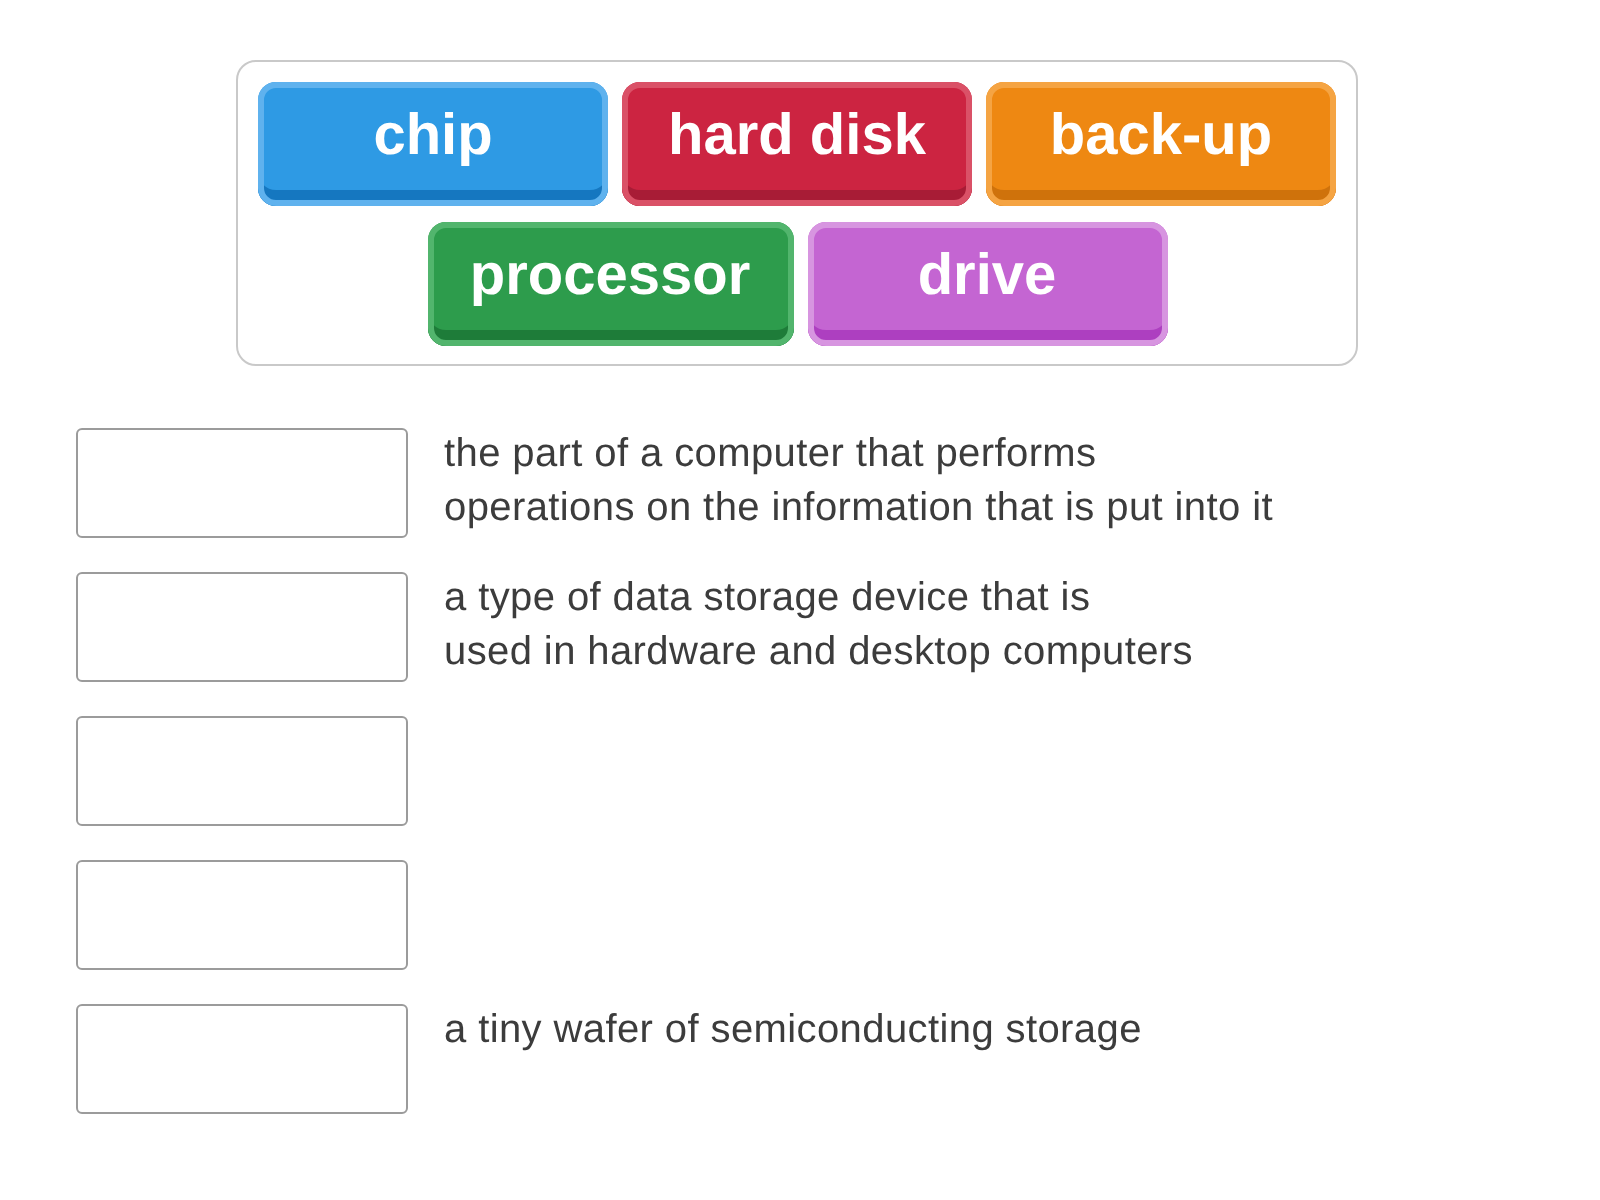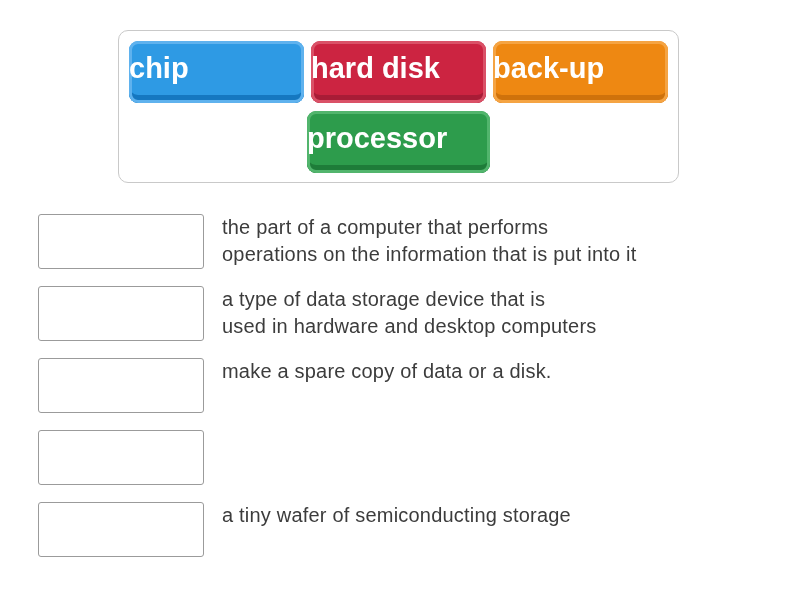--- a/index.html
+++ b/index.html
@@ -36,21 +36,21 @@
     gap: 7px;
   }
   .tile {
     height: 62px;
     box-sizing: border-box;
     border-radius: 9px;
     background: var(--c, #999);
     box-shadow: inset 0 0 0 3px var(--cl, #bbb), inset 0 -8px 0 var(--cd, #666);
     display: flex;
     align-items: center;
-    justify-content: flex-start;
+    justify-content: center;
     padding-bottom: 6px;
     color: #ffffff;
     font-size: 29px;
     font-weight: 700;
     cursor: pointer;
     user-select: none;
   }
   .row-1 .tile { width: 175px; }
   .row-2 .tile:nth-child(1) { width: 183px; }
   .row-2 .tile:nth-child(2) { width: 180px; }
@@ -104,20 +104,23 @@
         <span>hard disk</span>
       </div>
       <div class="tile" style="--c: #ee8812; --cl: #f5a443; --cd: #cf720b;">
         <span>back-up</span>
       </div>
     </div>
     <div class="bank-row row-2">
       <div class="tile" style="--c: #2d9c4c; --cl: #52b56d; --cd: #1e7c39;">
         <span>processor</span>
       </div>
+      <div class="tile" style="--c: #c465d2; --cl: #d795e0; --cd: #ad3fc0;">
+        <span>drive</span>
+      </div>
     </div>
   </div>
 
   <div class="definitions">
 
     <div class="def-row">
       <div class="answer-slot"></div>
       <div class="def-text">
         <div>the part of a computer that performs</div>
         <div>operations on the information that is put into it</div>
@@ -127,24 +130,20 @@
     <div class="def-row">
       <div class="answer-slot"></div>
       <div class="def-text">
         <div>a type of data storage device that is</div>
         <div>used in hardware and desktop computers</div>
       </div>
     </div>
 
     <div class="def-row">
       <div class="answer-slot"></div>
-      <div class="def-text">
-        <div>make a spare copy of data or a disk.</div>
-        <div></div>
-      </div>
     </div>
 
     <div class="def-row">
       <div class="answer-slot"></div>
     </div>
 
     <div class="def-row">
       <div class="answer-slot"></div>
       <div class="def-text">
         <div>a tiny wafer of semiconducting storage</div>

